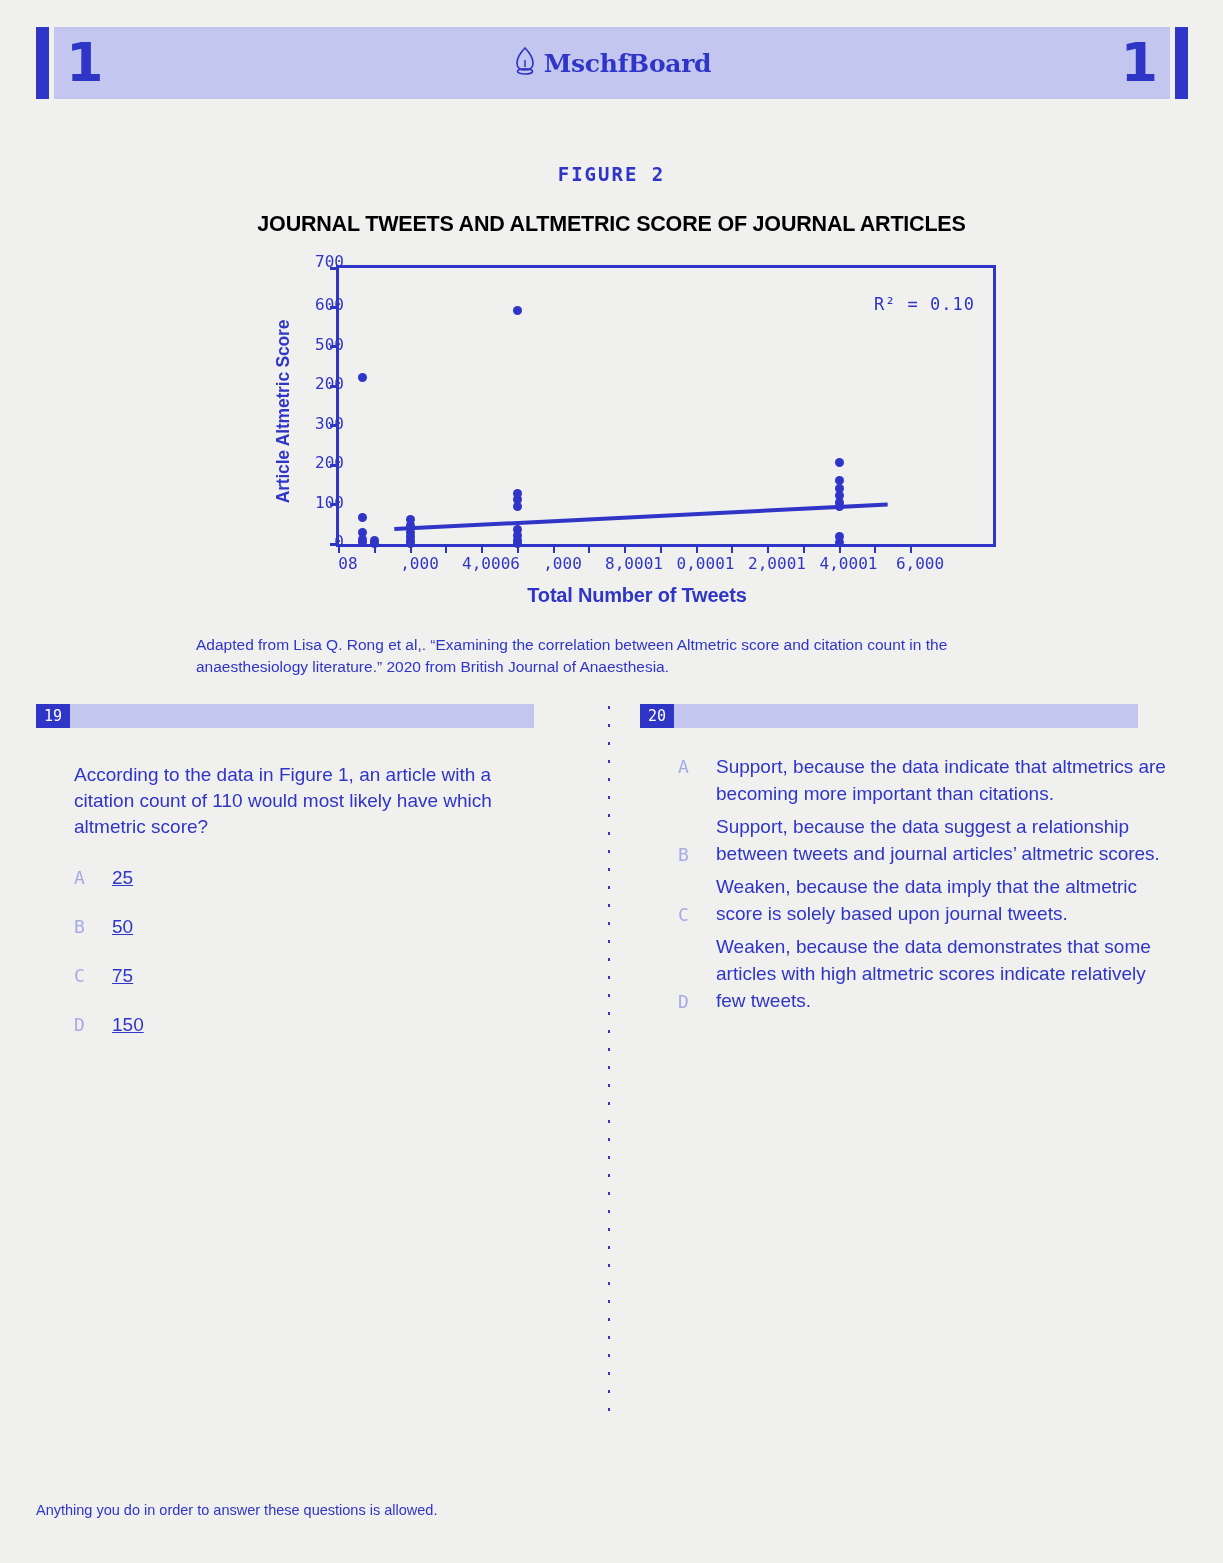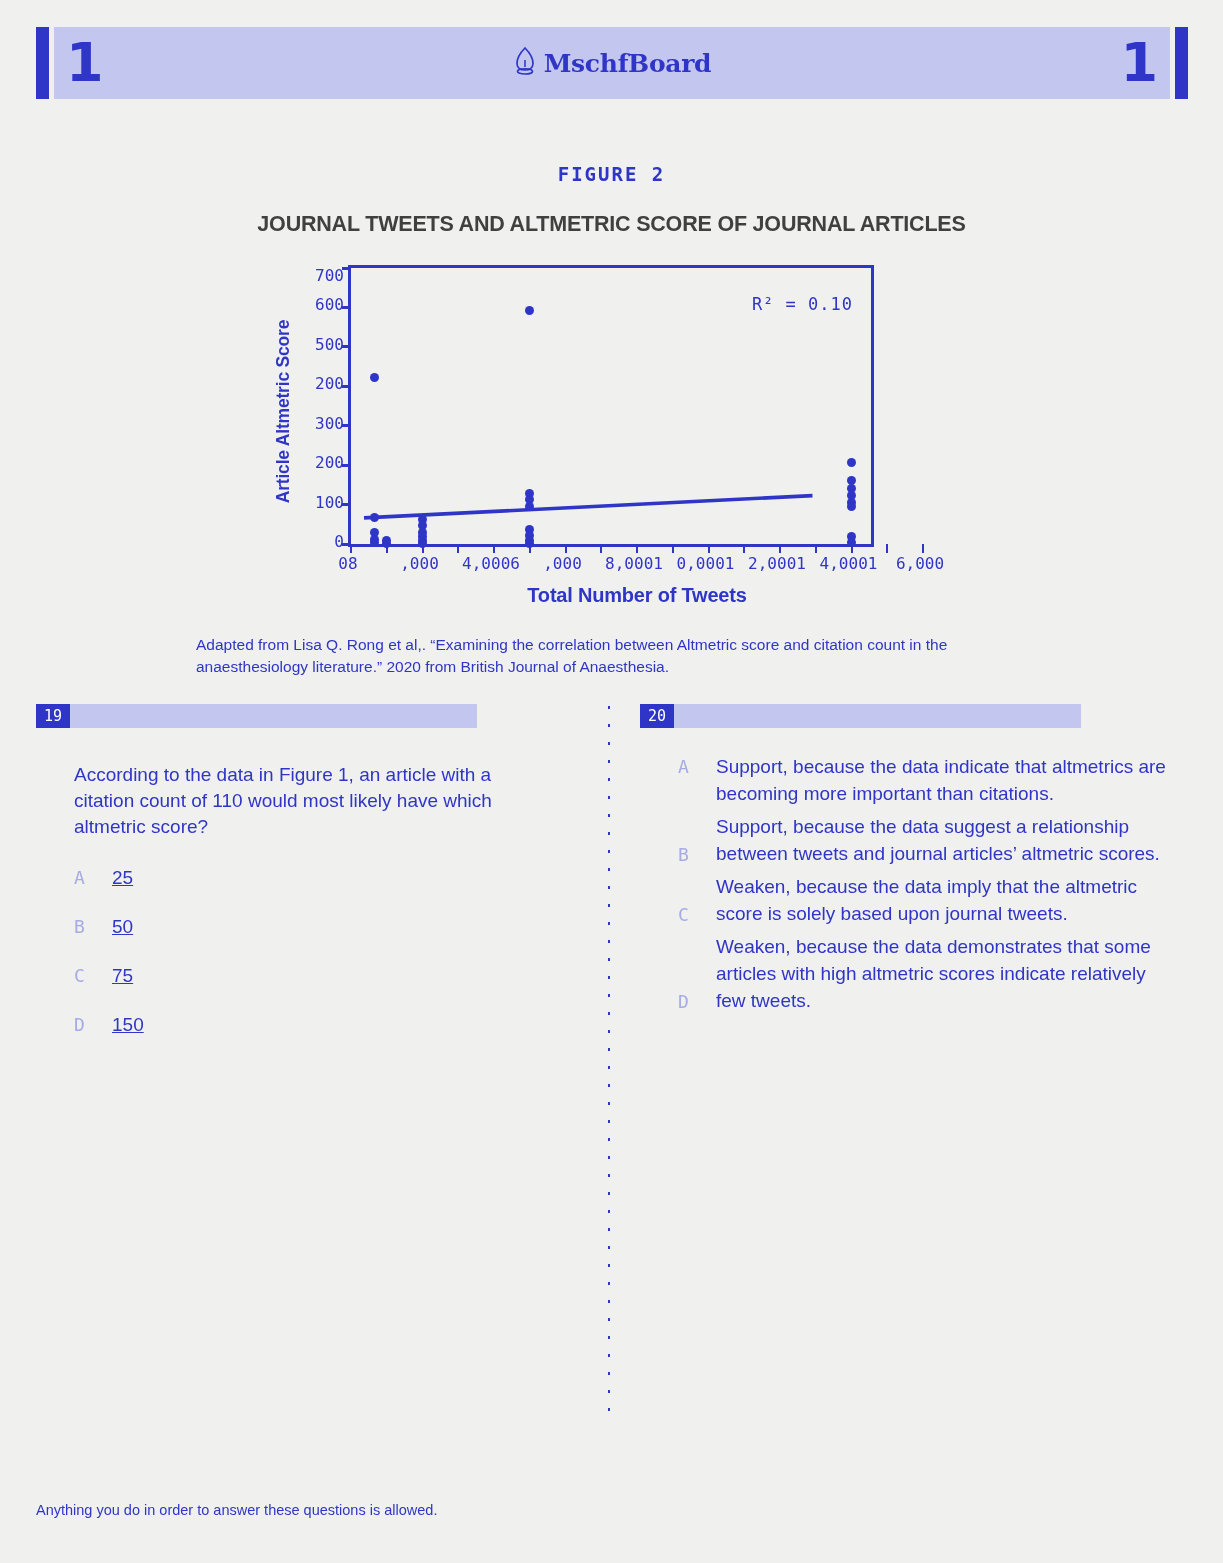--- a/index.html
+++ b/index.html
@@ -85,21 +85,21 @@
   }
   .chart-title {
     position: absolute;
     top: 210px;
     left: 0; right: 0;
     text-align: center;
     font-family: "Liberation Sans", sans-serif;
     font-weight: 700;
     font-size: 21.5px;
     line-height: 1.32;
-    color: #404040;
+    color: #000000;
     letter-spacing: -0.2px;
   }
 
   .chart-wrap {
     position: absolute;
     left: 272px;
     top: 258px;
     width: 680px;
     height: 360px;
   }
@@ -132,23 +132,23 @@
     position: absolute;
     right: 0;
     transform: translateY(-50%);
     font-family: "DejaVu Sans Mono", monospace;
     font-size: 16px;
     color: #2f35c7;
     white-space: nowrap;
   }
   .plot-box {
     position: absolute;
-    left: 76px;
+    left: 64px;
     top: 7px;
-    width: 526px;
+    width: 660px;
     height: 282px;
     border: 3px solid #2f35c7;
     box-sizing: border-box;
     background: transparent;
     padding-left: 24px;
   }
   .ytick {
     position: absolute;
     left: -9px;
     width: 9px;
@@ -230,21 +230,21 @@
     top: 704px;
     width: 550px;
   }
   .qcol.left  { left: 36px; }
   .qcol.right { left: 640px; }
 
   .qbar {
     position: relative;
     height: 24px;
     background: #c3c6ef;
-    width: 441px;
+    width: 498px;
   }
   .qnum {
     position: absolute;
     left: 0; top: 0;
     height: 24px;
     min-width: 34px;
     padding: 0 6px;
     box-sizing: border-box;
     background: #2f35c7;
     color: #ffffff;
@@ -339,21 +339,21 @@
     <span>Article Altmetric Score</span>
   </div>
   <div class="ylabels" id="ylabels">
       <div class="ylabel" style="top: 283px;">0</div>
       <div class="ylabel" style="top: 243.571px;">100</div>
       <div class="ylabel" style="top: 204.143px;">200</div>
       <div class="ylabel" style="top: 164.714px;">300</div>
       <div class="ylabel" style="top: 125.286px;">200</div>
       <div class="ylabel" style="top: 85.8571px;">500</div>
       <div class="ylabel" style="top: 46.4286px; margin-left: 12px;">600</div>
-      <div class="ylabel" style="top: 17px;">700</div>
+      <div class="ylabel" style="top: 3px;">700</div>
     </div>
   <div class="plot-box" id="plotbox">
     <div class="r2">R² = 0.10</div>
     <svg class="trendline" id="trendsvg" viewBox="0 0 572 276" width="572" height="276">
         <line x1="14.3" y1="261.01714285714286" x2="507.65" y2="236.57142857142858" stroke="#2f35c7" stroke-width="4"></line>
       </svg>
   <div class="ytick" style="top: 274.5px;"></div>
       <div class="ytick" style="top: 235.071px;"></div>
       <div class="ytick" style="top: 195.643px;"></div>
       <div class="ytick" style="top: 156.214px;"></div>

